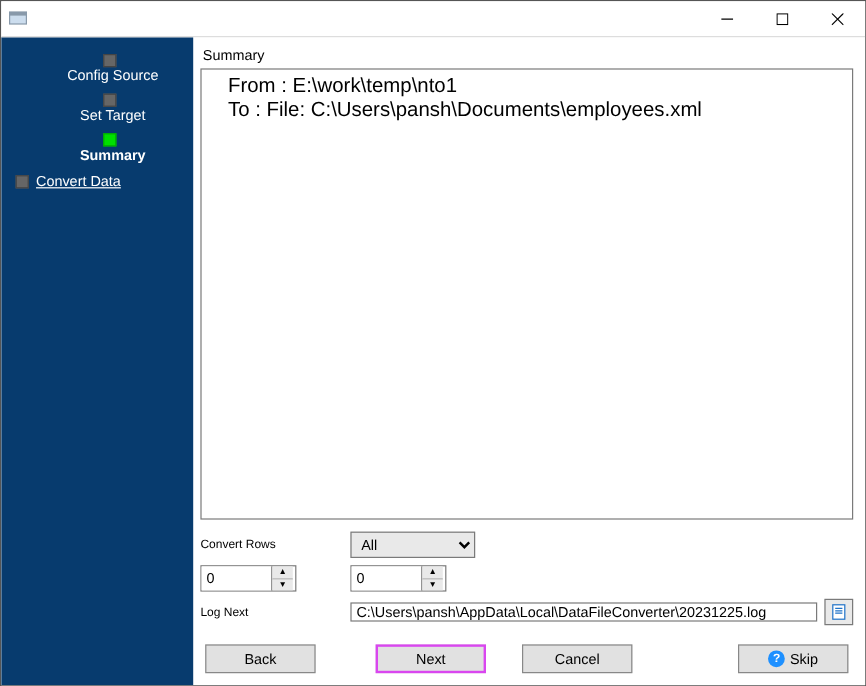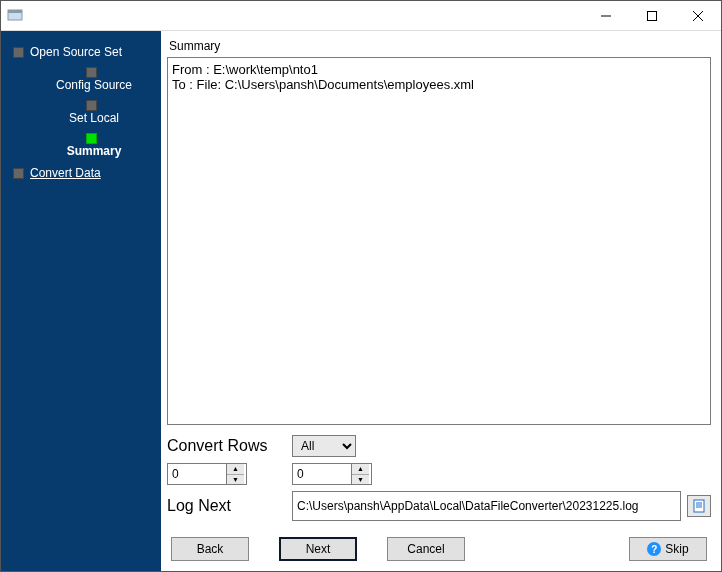--- a/index.html
+++ b/index.html
@@ -85,41 +85,41 @@
   }
   .section-label {
     font-size: 12px;
     margin: 2px 0 4px 2px;
     color: #000;
   }
   .summary-box {
     flex: 1;
     border: 1px solid #7a7a7a;
     background: #fff;
-    padding: 4px 4px;
-    font-size: 13px;
+    padding: 4px 22px;
+    font-size: 17px;
     overflow: auto;
     white-space: pre-line;
   }
   .form-grid {
     margin-top: 10px;
     display: grid;
     grid-template-columns: 125px auto;
     row-gap: 6px;
     align-items: center;
   }
-  .form-label { font-size: 16px; }
+  .form-label { font-size: 10px; }
   .field-row { display: flex; align-items: center; gap: 6px; }
   select.win {
     height: 22px;
     border: 1px solid #7a7a7a;
     background: #e9e9e9;
     font-size: 12px;
     padding: 0 4px;
-    width: 64px;
+    width: 104px;
   }
   .spin-wrap {
     display: inline-flex;
     border: 1px solid #7a7a7a;
     height: 22px;
     width: 80px;
     background: #fff;
   }
   .spin-wrap input {
     border: none;
@@ -138,21 +138,21 @@
     flex: 1;
     border: none;
     background: #e9e9e9;
     font-size: 7px;
     line-height: 1;
     padding: 0;
     cursor: default;
   }
   .spin-btns button:first-child { border-bottom: 1px solid #aaa; }
   input.win-text {
-    height: 30px;
+    height: 16px;
     border: 1px solid #7a7a7a;
     background: #fff;
     font-size: 12px;
     padding: 0 4px;
     flex: 1;
   }
   .icon-btn {
     width: 24px;
     height: 22px;
     border: 1px solid #7a7a7a;
@@ -163,34 +163,35 @@
   }
   .button-row {
     display: flex;
     gap: 30px;
     margin-top: 16px;
     padding: 0 4px 4px 4px;
     align-items: center;
   }
   .button-row .spacer { flex: 1; }
   button.win-btn {
-    width: 78px;
+    width: 92px;
     height: 24px;
     border: 1px solid #888;
     background: #e1e1e1;
     font-size: 12px;
     font-family: inherit;
     cursor: default;
     display: inline-flex;
     align-items: center;
     justify-content: center;
     gap: 4px;
   }
   button.win-btn.primary {
-    border: 2px solid #0f172a;
+    border: 2px solid #d946ef;
+    margin-left: 20px;
   }
   .help-icon {
     width: 14px;
     height: 14px;
     border-radius: 50%;
     background: #1e90ff;
     color: #fff;
     font-size: 10px;
     font-weight: bold;
     display: inline-flex;
@@ -223,31 +224,27 @@
       <svg viewBox="0 0 10 10">
           <line x1="0" y1="0" x2="10" y2="10" stroke="#000" stroke-width="1"></line>
           <line x1="10" y1="0" x2="0" y2="10" stroke="#000" stroke-width="1"></line>
         </svg>
     </div>
   </div>
 </div>
 
 <div class="content">
   <div class="sidebar">
-    <div class="tree-item root">
-      <span class="node-box"></span>
-      <span class="tree-label">Open Source Set</span>
-    </div>
     <div class="tree-item child">
       <span class="node-box"></span>
       <span class="tree-label">Config Source</span>
     </div>
     <div class="tree-item child">
       <span class="node-box"></span>
-      <span class="tree-label">Set Local</span>
+      <span class="tree-label">Set Target</span>
     </div>
     <div class="tree-item child active">
       <span class="node-box active"></span>
       <span class="tree-label">Summary</span>
     </div>
     <div class="tree-item root2">
       <span class="node-box"></span>
       <span class="tree-label">Convert Data</span>
     </div>
   </div>

